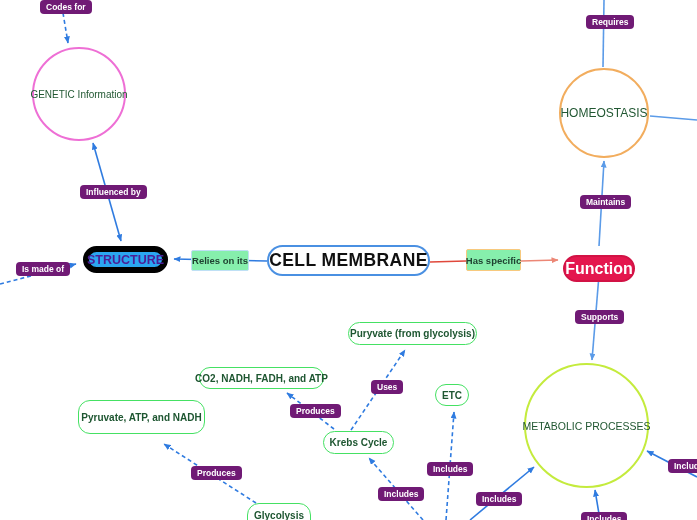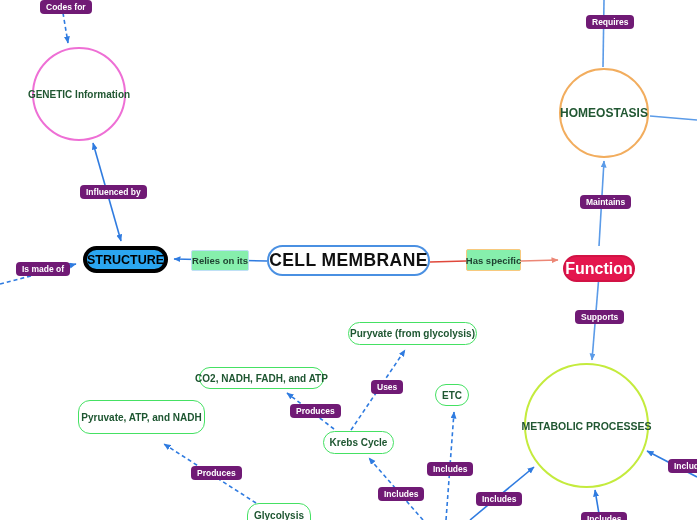--- a/index.html
+++ b/index.html
@@ -6,32 +6,32 @@
   body{
     width:697px;height:520px;position:relative;overflow:hidden;
     background:#ffffff;font-family:"Liberation Sans",sans-serif;
   }
   #edges{position:absolute;left:0;top:0;width:697px;height:520px;pointer-events:none;}
 
   .node{position:absolute;display:flex;align-items:center;justify-content:center;
         box-sizing:border-box;background:#fff;white-space:nowrap;}
 
   
-  .circle{border-radius:50%;font-weight:700;color:#215732;text-align:center;}
+  .circle{border-radius:50%;font-weight:400;color:#215732;text-align:center;}
   .n-genetic{left:32px;top:47px;width:94px;height:94px;border:2px solid #ee6fd5;font-size:10px;}
   .n-homeostasis{left:559px;top:68px;width:90px;height:90px;border:2px solid #f2ad5e;font-size:12px;}
   .n-metabolic{left:524px;top:363px;width:125px;height:125px;border:2.5px solid #c4eb3d;font-size:10.5px;}
 
   
   .n-cell{left:267px;top:245px;width:163px;height:31px;border:2px solid #4a90e2;border-radius:16px;
           font-size:17.5px;font-weight:700;color:#101010;letter-spacing:.4px;}
 
   
-  .n-structure{left:83px;top:246px;width:85px;height:27px;background:#2ba6f0;border:4px solid #000000;
-               border-radius:14px;color:#000000;font-weight:700;font-size:12.5px;}
+  .n-structure{left:83px;top:246px;width:85px;height:27px;background:#2ba6f0;border:6px solid #000000;
+               border-radius:14px;color:#4c1d95;font-weight:700;font-size:12.5px;}
   .n-function{left:563px;top:255px;width:72px;height:27px;background:#e4174e;border:2px solid #d21345;
               border-radius:14px;color:#fff;font-weight:700;font-size:16px;}
 
   
   .gpill{border:1.5px solid #45e163;border-radius:12px;color:#1e5631;font-weight:700;font-size:10px;}
   .n-puryvate{left:348px;top:322px;width:129px;height:23px;}
   .n-co2{left:199px;top:367px;width:125px;height:22px;}
   .n-pyruvate2{left:78px;top:400px;width:127px;height:34px;}
   .n-krebs{left:323px;top:431px;width:71px;height:23px;}
   .n-etc{left:435px;top:384px;width:34px;height:22px;border-radius:11px;}

